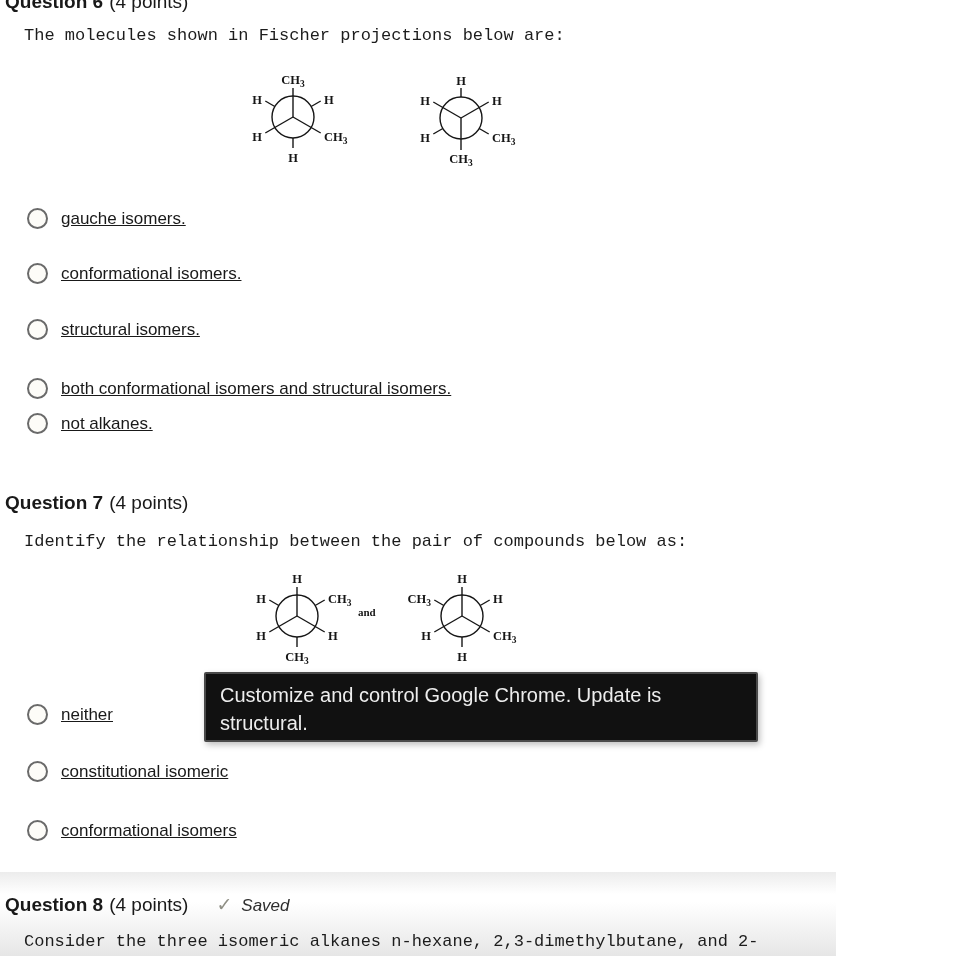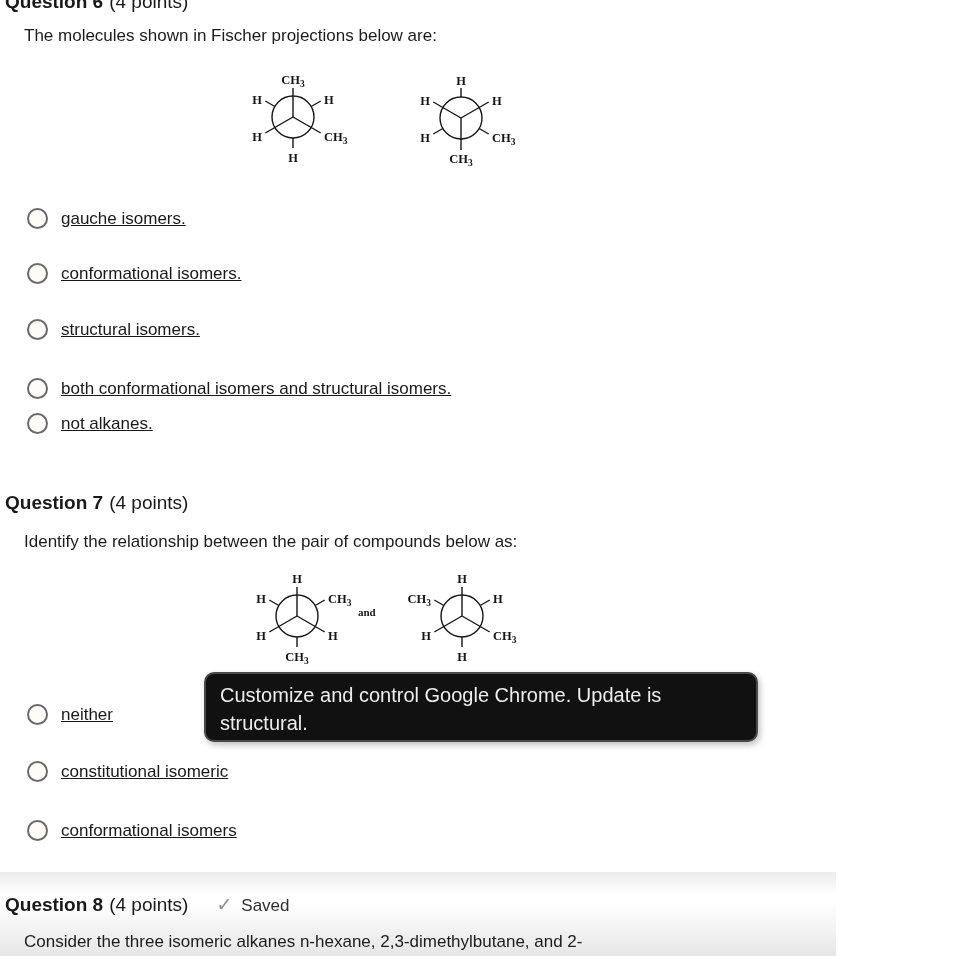--- a/index.html
+++ b/index.html
@@ -25,30 +25,32 @@
   .qtitle { font-weight: bold; }
   .qpoints { margin-left: 6px; font-weight: normal; }
   .saved-check {
     margin-left: 28px;
     color: #8f8f85;
     font-size: 19px;
     font-weight: bold;
   }
   .saved-label {
     margin-left: 9px;
+    font-style: italic;
     font-size: 17px;
     color: #2e2e2e;
   }
   .prompt {
     position: absolute;
     left: 24px;
     font-size: 17px;
     line-height: 24px;
     color: #1c1c1c;
     white-space: nowrap;
+    font-family: Liberation Mono, monospace;
   }
   .option {
     position: absolute;
     left: 27px;
     height: 23px;
     display: flex;
     align-items: center;
     cursor: pointer;
   }
   .radio {
@@ -94,21 +96,21 @@
   }
   .tooltip {
     position: absolute;
     left: 204px;
     top: 672px;
     box-sizing: border-box;
     width: 554px;
     height: 70px;
     background: #111111;
     border: 2px solid #4a4a4a;
-    border-radius: 10px;
+    border-radius: 2px;
     padding: 7px 14px;
     box-shadow: 2px 3px 6px rgba(0,0,0,0.25);
   }
   .tooltip-line {
     color: #ededed;
     font-size: 20px;
     line-height: 28px;
     white-space: nowrap;
   }
 </style>

